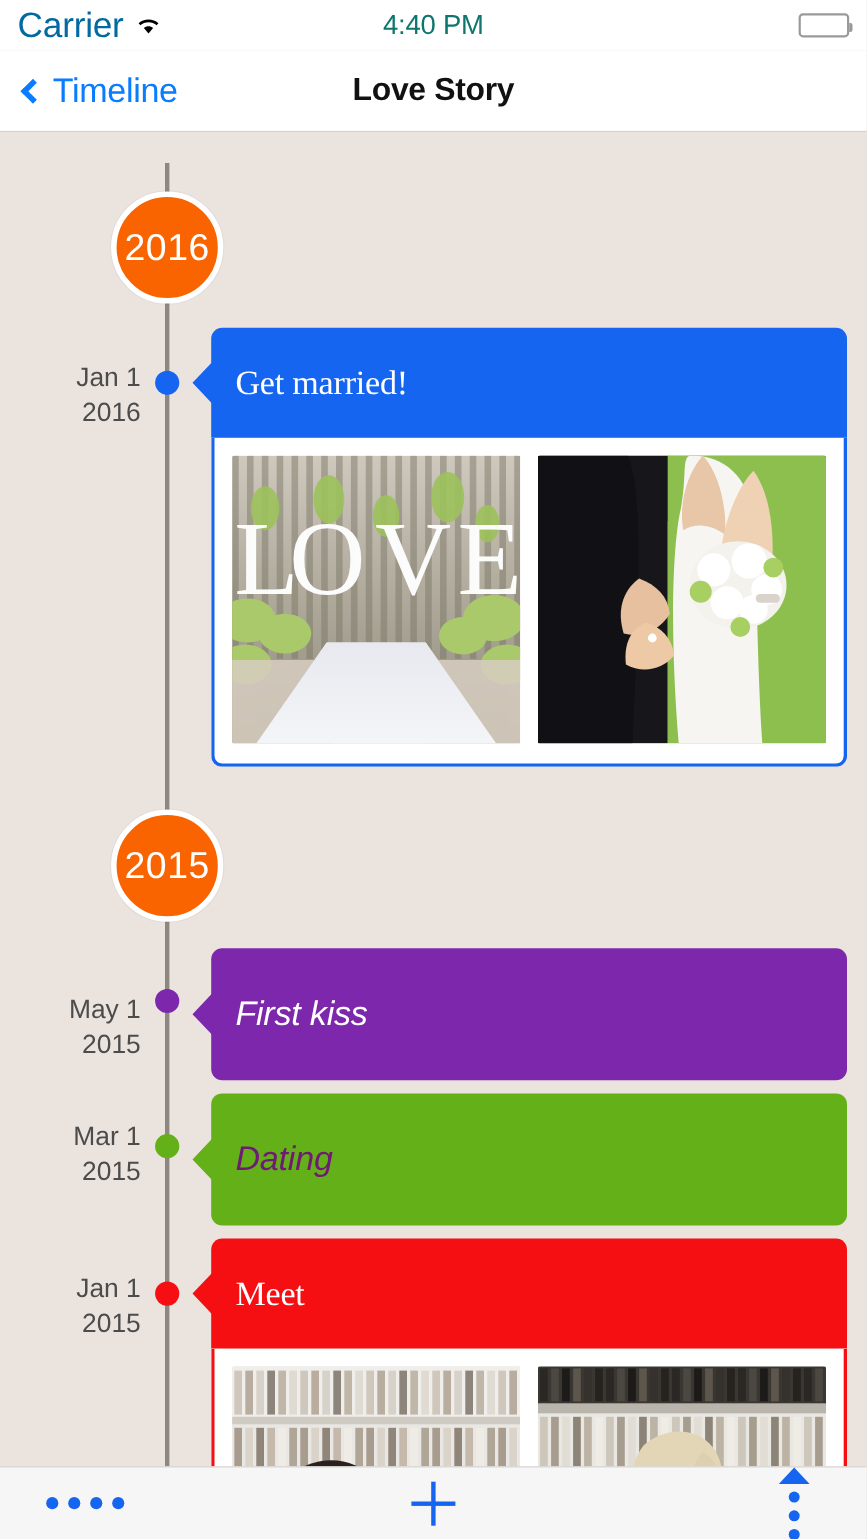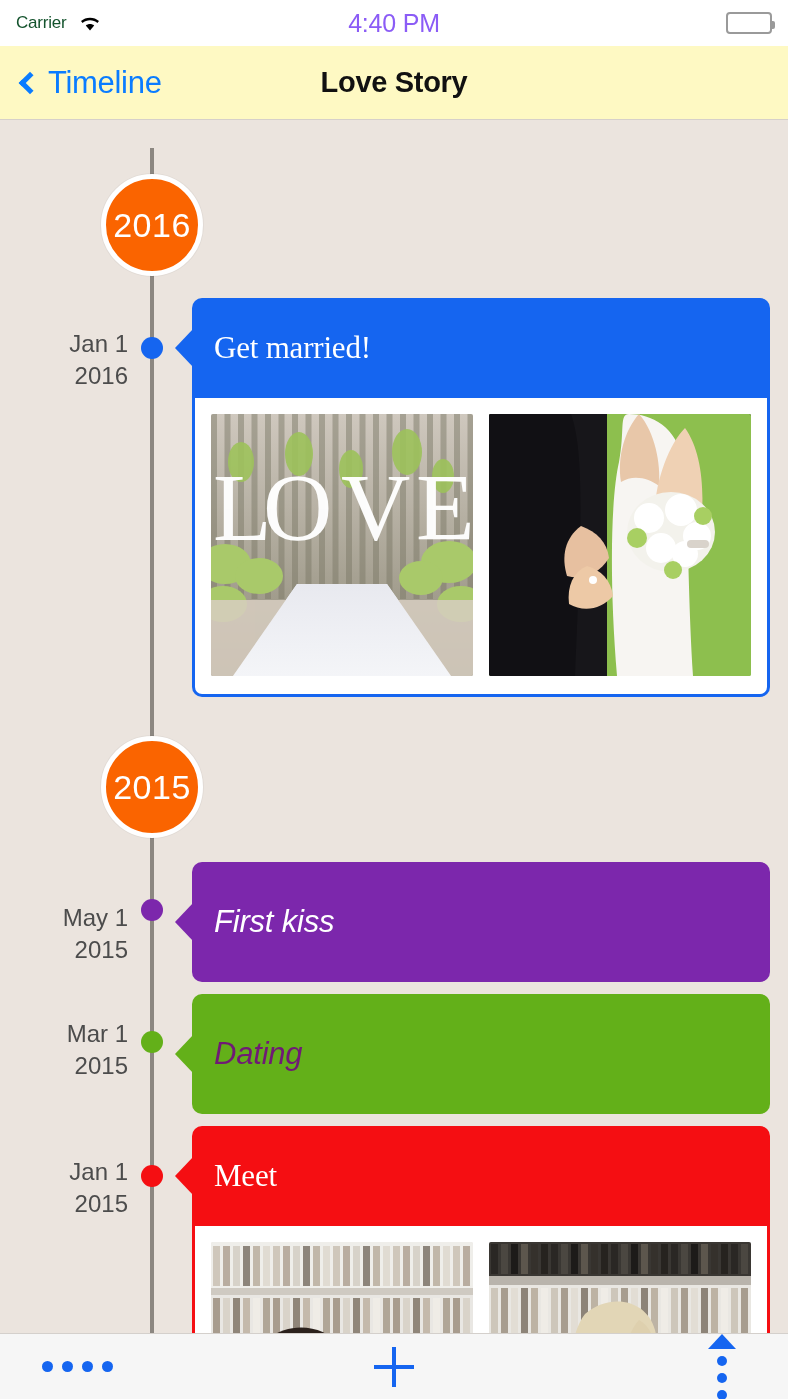--- a/index.html
+++ b/index.html
@@ -10,39 +10,39 @@
     overflow:hidden;
   }
   .phone { position:relative; width:788px; height:1399px; background:#EBE4DE; }
 
   
   .status-bar {
     position:absolute; top:0; left:0; width:788px; height:46px;
     background:#FFFFFF; display:flex; align-items:center;
   }
   .status-left { display:flex; align-items:center; gap:10px; padding-left:16px; width:33%; }
-  .carrier-text { font-size:17px; color:#14532d; letter-spacing:-0.2px; }
+  .carrier-text { font-size:32px; color:#0369a1; letter-spacing:-0.2px; }
   .wifi-icon { display:inline-block; width:26px; height:20px; position:relative; }
   .status-center { width:34%; text-align:center; }
-  .status-time { font-size:25px; color:#8b5cf6; font-weight:400; letter-spacing:-0.2px; }
+  .status-time { font-size:25px; color:#0f766e; font-weight:400; letter-spacing:-0.2px; }
   .status-right { width:33%; display:flex; justify-content:flex-end; padding-right:16px; }
   .battery {
     width:46px; height:22px; border:2px solid #9a9a9a; border-radius:4px;
     position:relative; padding:2px; background:#fff;
   }
   .battery-fill { width:100%; height:100%; background:#000; border-radius:1px; }
   .battery-cap {
     position:absolute; right:-5px; top:7px; width:3px; height:8px;
     background:#9a9a9a; border-radius:0 2px 2px 0;
   }
 
   
   .nav-bar {
     position:absolute; top:46px; left:0; width:788px; height:74px;
-    background:#fef9c3; border-bottom:1px solid #d6d0ca;
+    background:#ffffff; border-bottom:1px solid #d6d0ca;
     display:flex; align-items:center;
   }
   .nav-back { display:flex; align-items:center; padding-left:22px; gap:6px; cursor:pointer; }
   .chevron-left {
     width:16px; height:16px; border-left:5px solid #0a7cff; border-bottom:5px solid #0a7cff;
     transform:rotate(45deg); margin-right:4px;
   }
   .nav-back-label { font-size:31px; color:#0a7cff; letter-spacing:-0.3px; }
   .nav-title {
     position:absolute; left:0; right:0; text-align:center;

